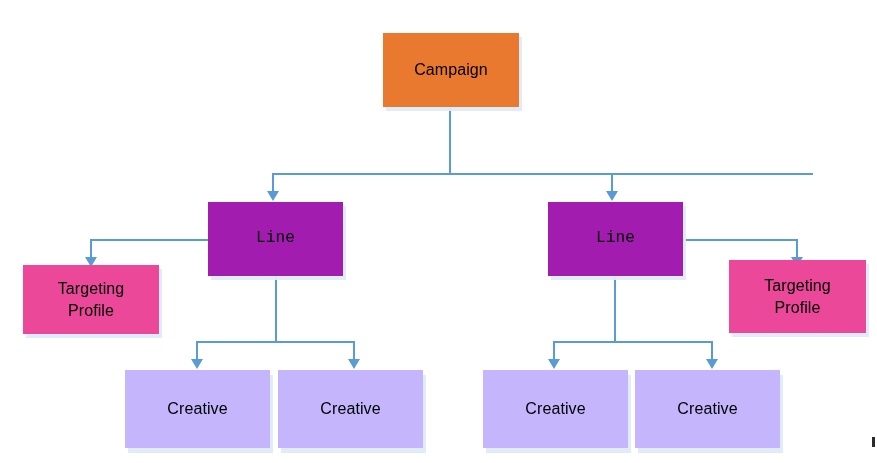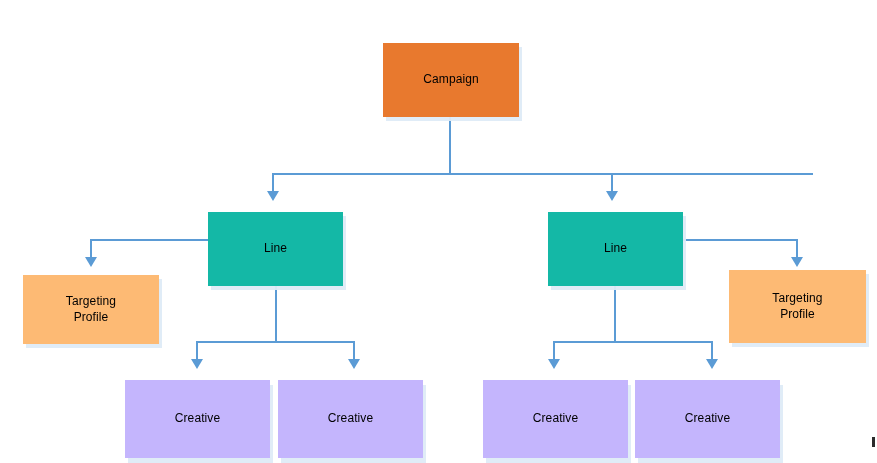--- a/index.html
+++ b/index.html
@@ -19,35 +19,34 @@
     overflow: hidden;
   }
   .node {
     position: absolute;
     box-sizing: border-box;
     display: flex;
     align-items: center;
     justify-content: center;
     text-align: center;
     color: #000000;
-    font-size: 12px;
+    font-size: 16px;
     line-height: 1.32;
     letter-spacing: .1px;
     
     box-shadow: 3px 4px 0 0 rgba(222, 235, 247, 0.95);
-    margin-top: 10px;
   }
   .node .label {
     display: block;
     white-space: pre-line;
     padding: 0 4px;
   }
   .node.orange { background: #E8792E; }
-  .node.green  { background: #14b8a6; }
-  .node.blue   { background: #fdba74; justify-content: center; }
+  .node.green  { background: #a21caf; font-family: Liberation Mono, monospace; }
+  .node.blue   { background: #ec4899; justify-content: center; }
   .node.yellow { background: #c4b5fd; box-shadow: 3px 5px 0 0 rgba(222,235,247,.95); }
 
   
   .seg {
     position: absolute;
     background: #5B9BD5;
   }
   .seg.v { width: 2px; }
   .seg.h { height: 2px; }
 

